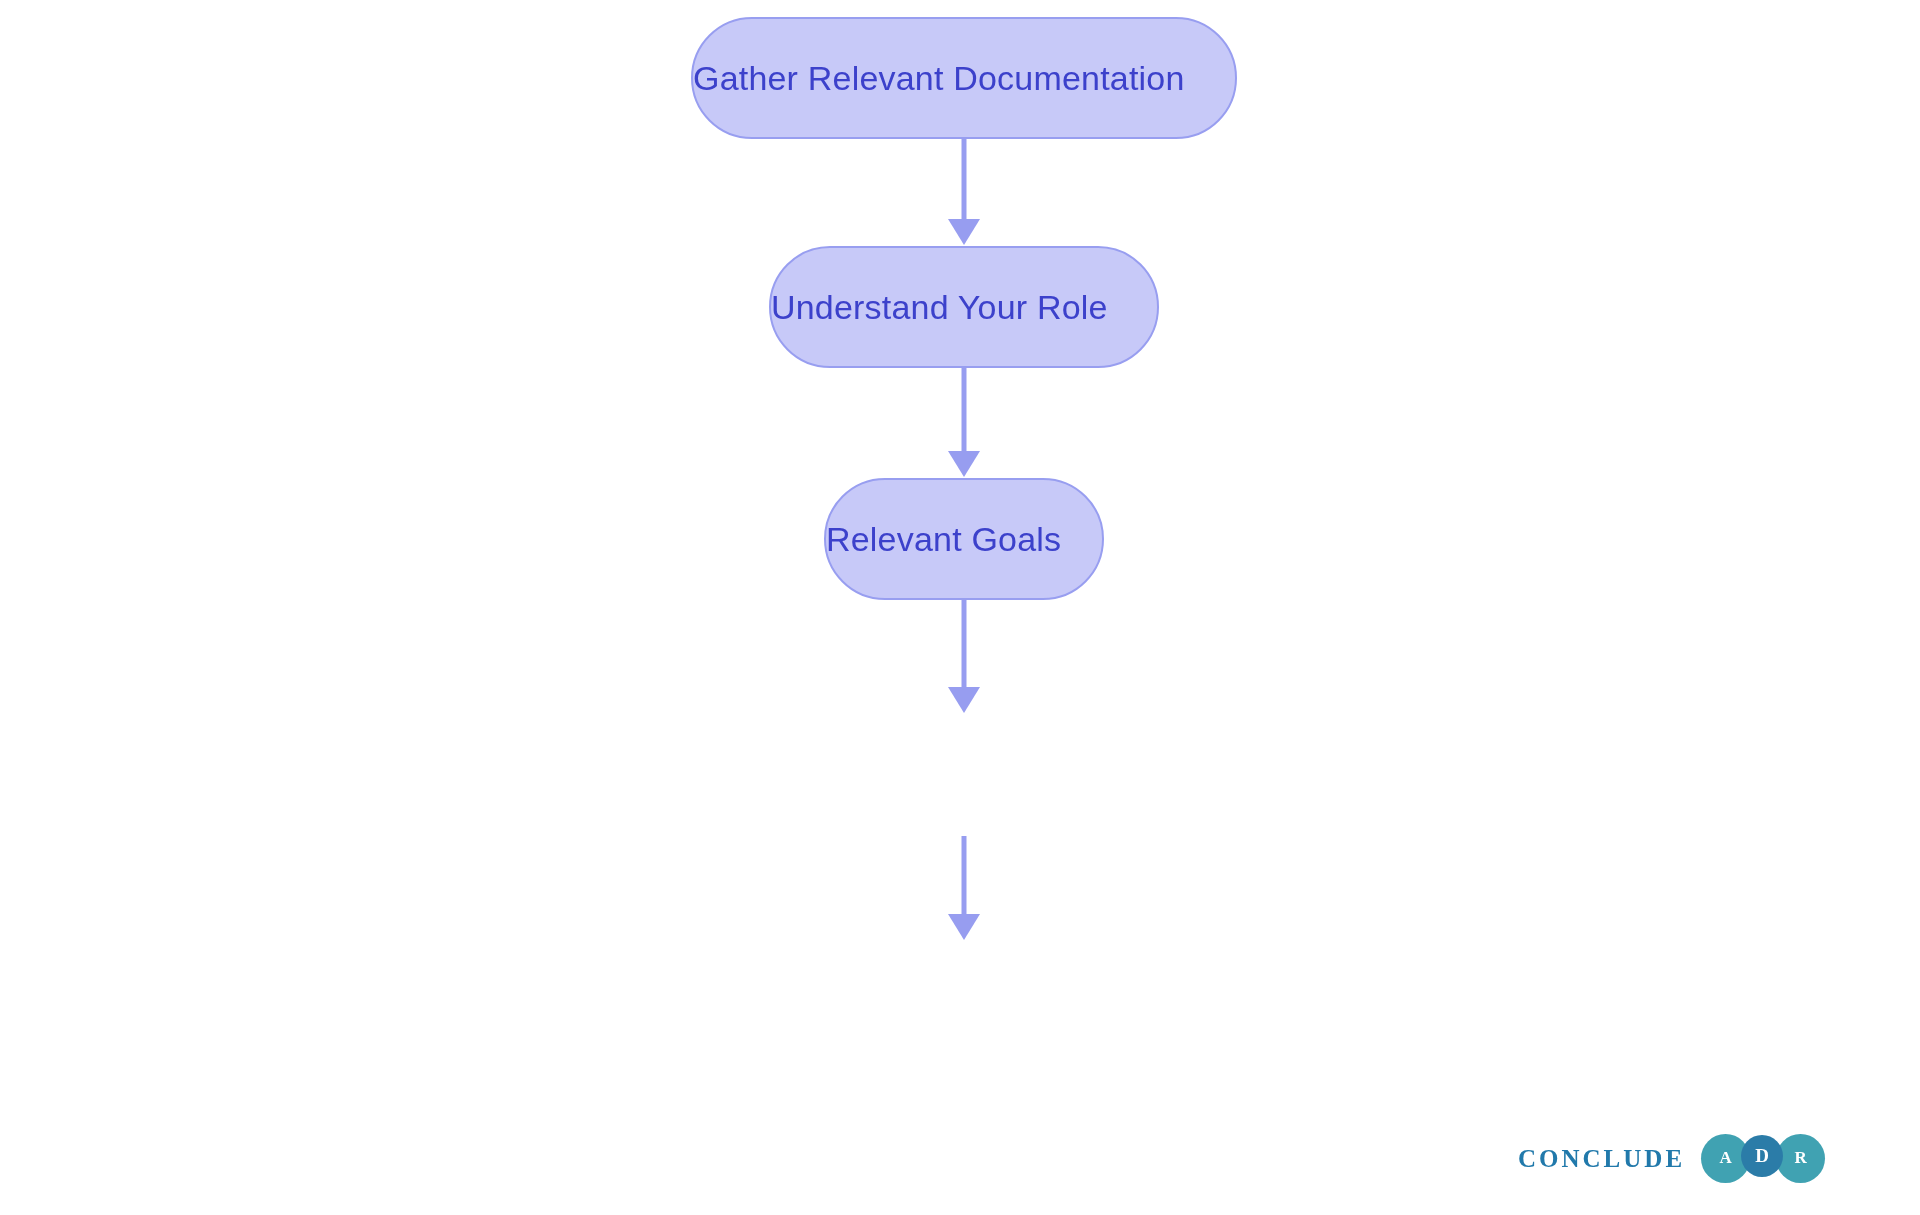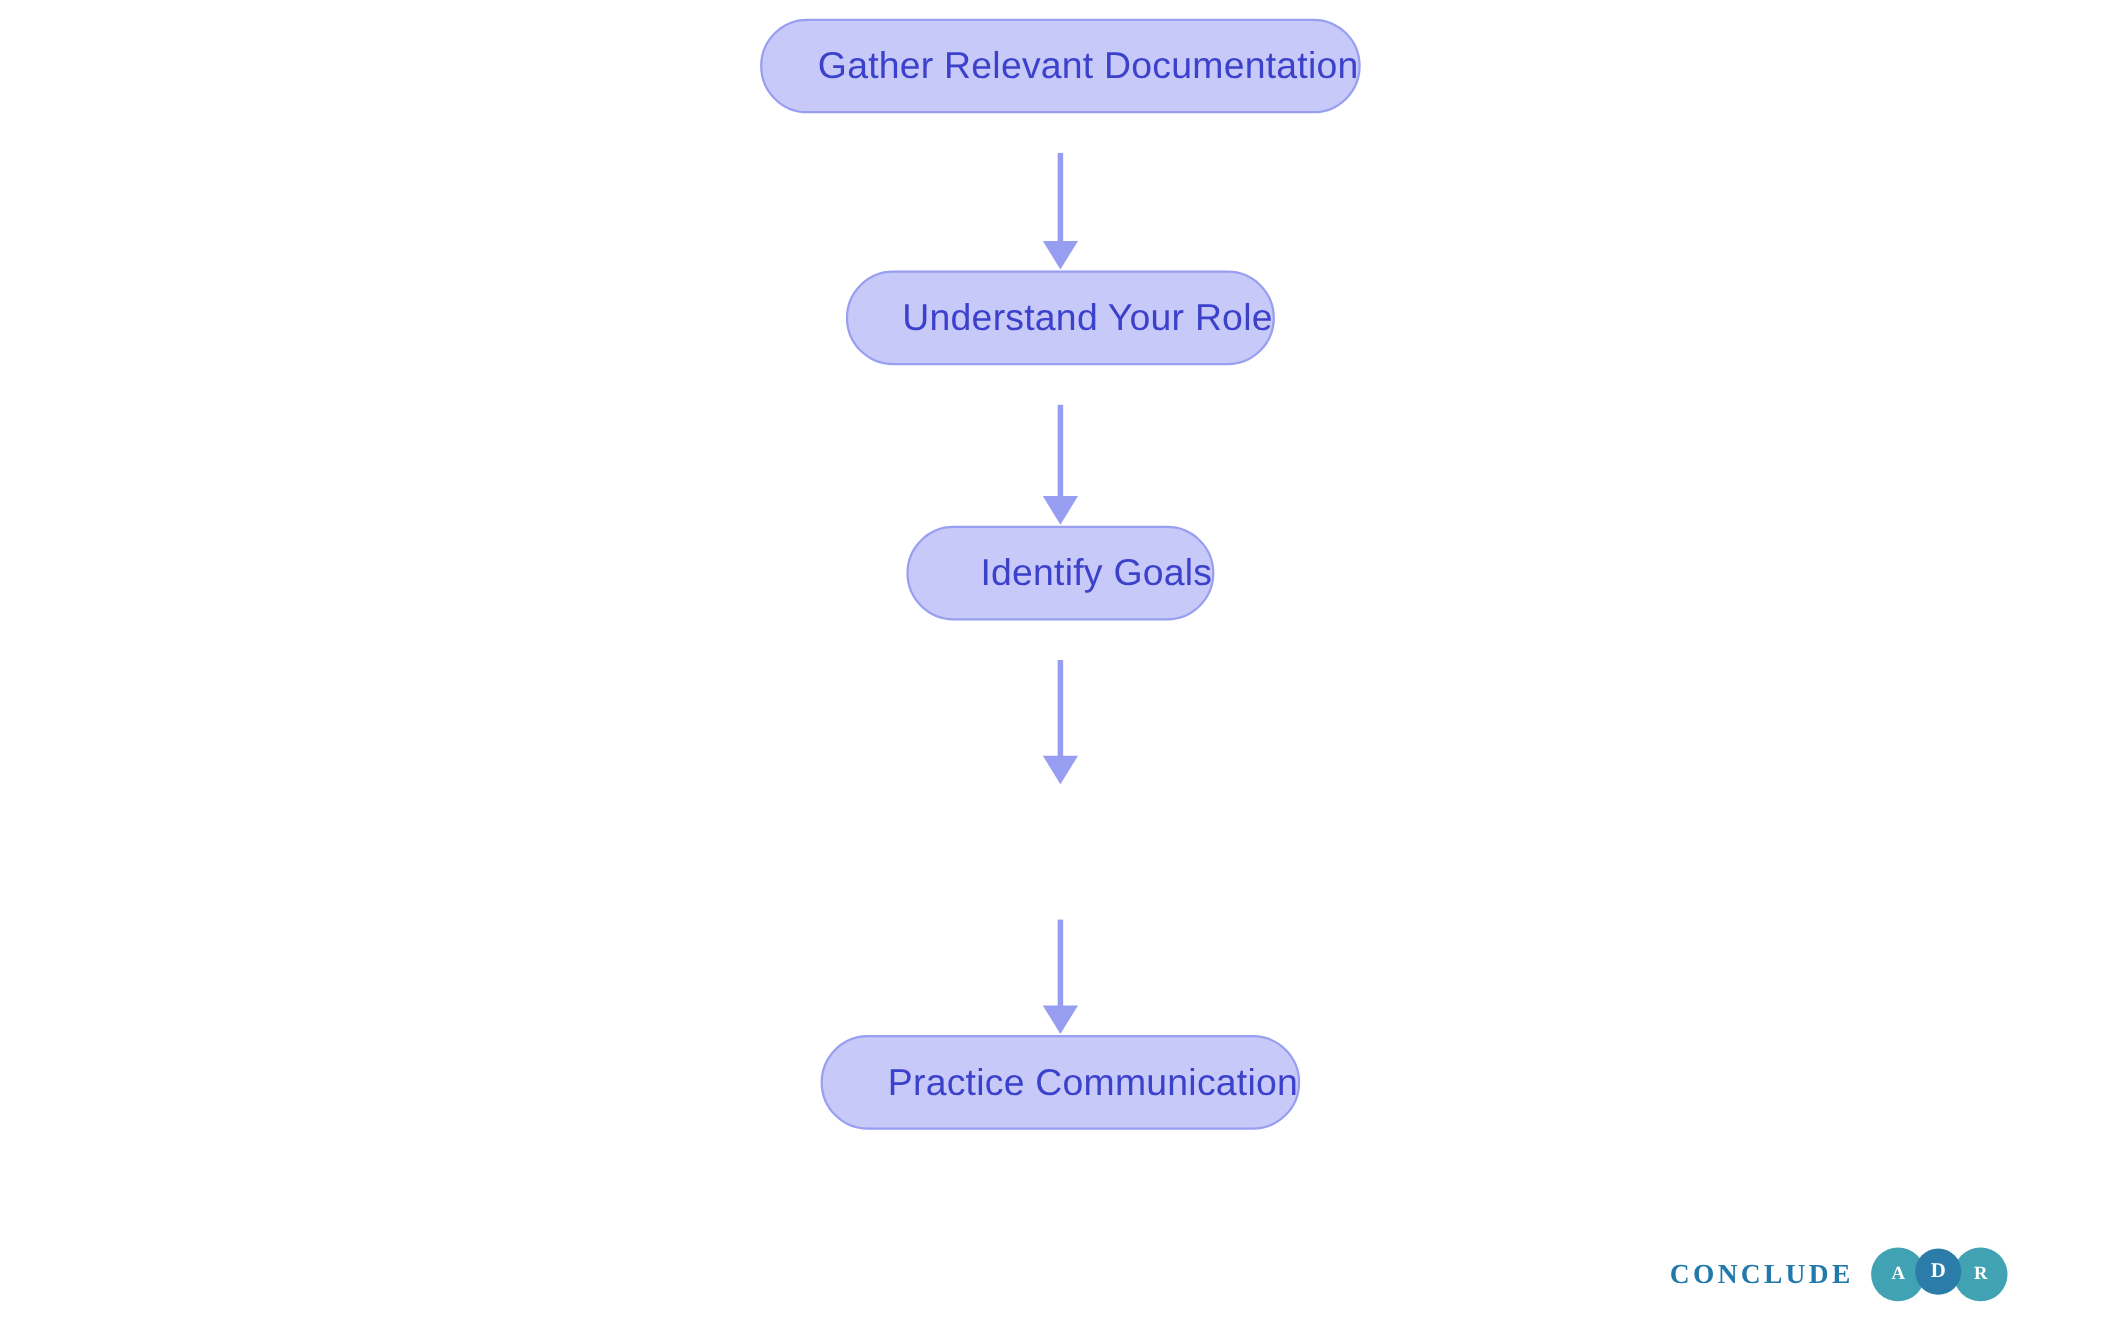--- a/index.html
+++ b/index.html
@@ -9,27 +9,27 @@
     height: 1215px;
     background: var(--background, #ffffff);
     font-family: "Liberation Sans", sans-serif;
     overflow: hidden;
   }
 
   
   .node {
     position: absolute;
     box-sizing: border-box;
-    height: 86px;
+    height: 122px;
     background: var(--node-fill, #c7c9f8);
     border: 2px solid var(--node-border, #989ef0);
     border-radius: 61px;
     display: flex;
     align-items: center;
-    justify-content: flex-end;
+    justify-content: flex-start;
   }
   .node-label {
     font-size: 34px;
     color: var(--node-text, #3c41cb);
     white-space: nowrap;
     letter-spacing: 0.2px;
   }
   .node-1 { left: 691px; top: 17px;  width: 546px; }
   .node-2 { left: 769px; top: 246px; width: 390px; }
   .node-3 { left: 824px; top: 478px; width: 280px; }
@@ -113,37 +113,34 @@
   <div class="node node-2">
     <span class="node-label">Understand Your Role</span>
   </div>
 
   <div class="arrow arrow-2">
     <div class="arrow-line"></div>
     <div class="arrow-head"></div>
   </div>
 
   <div class="node node-3">
-    <span class="node-label">Identify Goals</span>
+    <span class="node-label">Relevant Goals</span>
   </div>
 
   <div class="arrow arrow-3">
     <div class="arrow-line"></div>
     <div class="arrow-head"></div>
   </div>
 
 
   <div class="arrow arrow-4">
     <div class="arrow-line"></div>
     <div class="arrow-head"></div>
   </div>
 
-  <div class="node node-5">
-    <span class="node-label">Practice Communication</span>
-  </div>
 
   <div class="logo">
     <span class="logo-brand">CONCLUDE</span>
     <span class="badge badge-a">A</span>
     <span class="badge badge-d">D</span>
     <span class="badge badge-r">R</span>
   </div>
 
 </div>
 

